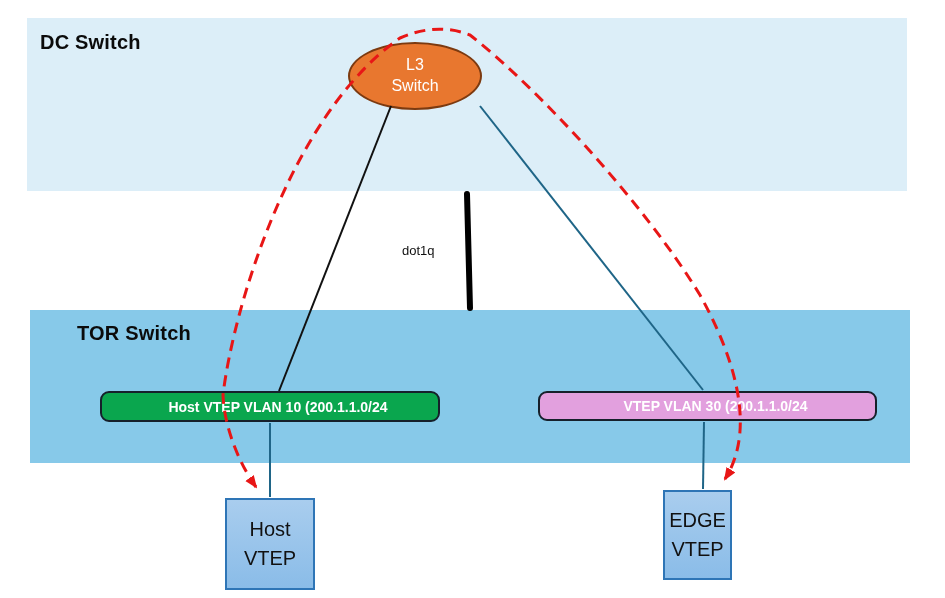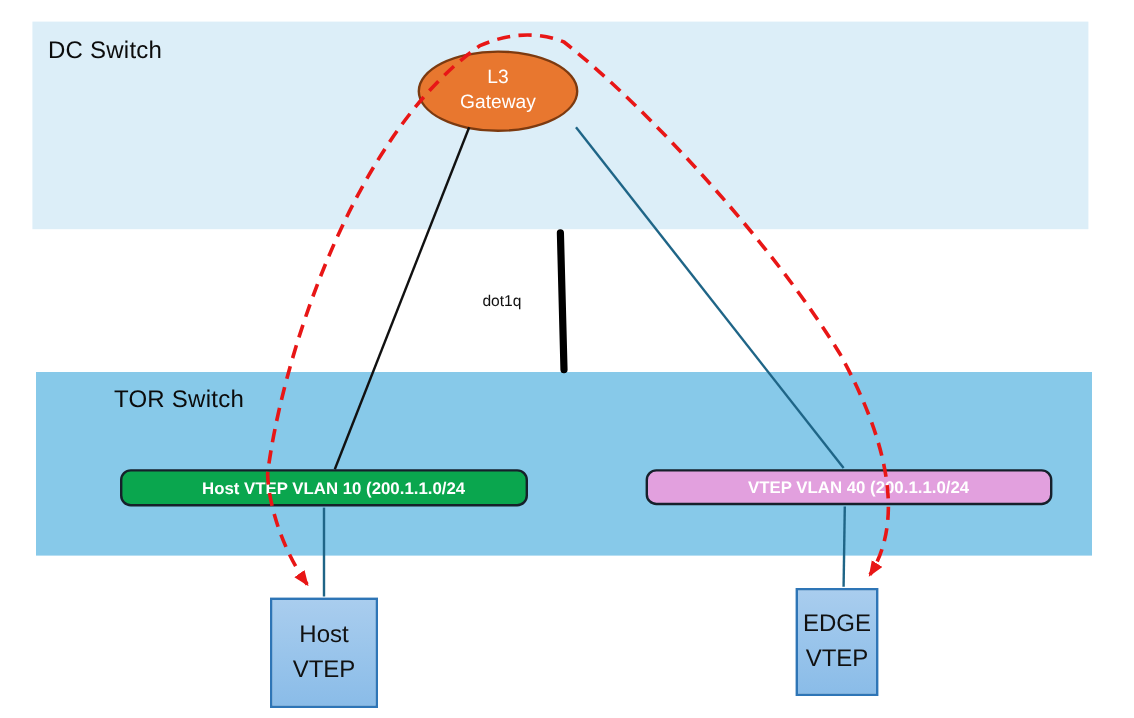--- a/index.html
+++ b/index.html
@@ -19,27 +19,27 @@
     z-index: 1;
   }
   .band-tor {
     left: 30px; top: 310px; width: 880px; height: 153px;
     background: #87c9e9;
     z-index: 1;
   }
   .band-label {
     position: absolute;
     font-size: 20px;
-    font-weight: normal;
+    font-weight: bold;
     color: #0b0b0b;
     letter-spacing: 0.2px;
     white-space: nowrap;
   }
   .band-dc .band-label { left: 13px; top: 13px; }
-  .band-tor .band-label { left: 47px; top: 12px; margin-left: 18px; }
+  .band-tor .band-label { left: 47px; top: 12px; }
 
   .overlay {
     position: absolute;
     left: 0; top: 0;
     width: 945px; height: 598px;
     z-index: 6;
     pointer-events: none;
   }
 
   .gateway {
@@ -112,25 +112,25 @@
   <div class="band band-dc">
     <div class="band-label">DC Switch</div>
   </div>
 
   <div class="band band-tor">
     <div class="band-label">TOR Switch</div>
   </div>
 
   <div class="gateway">
     <div>L3</div>
-    <div>Gateway</div>
+    <div>Switch</div>
   </div>
 
   <div class="vlan vlan-host">Host VTEP VLAN 10 (200.1.1.0/24</div>
-  <div class="vlan vlan-edge">VTEP VLAN 40 (200.1.1.0/24</div>
+  <div class="vlan vlan-edge">VTEP VLAN 30 (200.1.1.0/24</div>
 
   <div class="vtep vtep-host">
     <div>Host</div>
     <div>VTEP</div>
   </div>
   <div class="vtep vtep-edge">
     <div>EDGE</div>
     <div>VTEP</div>
   </div>
 

